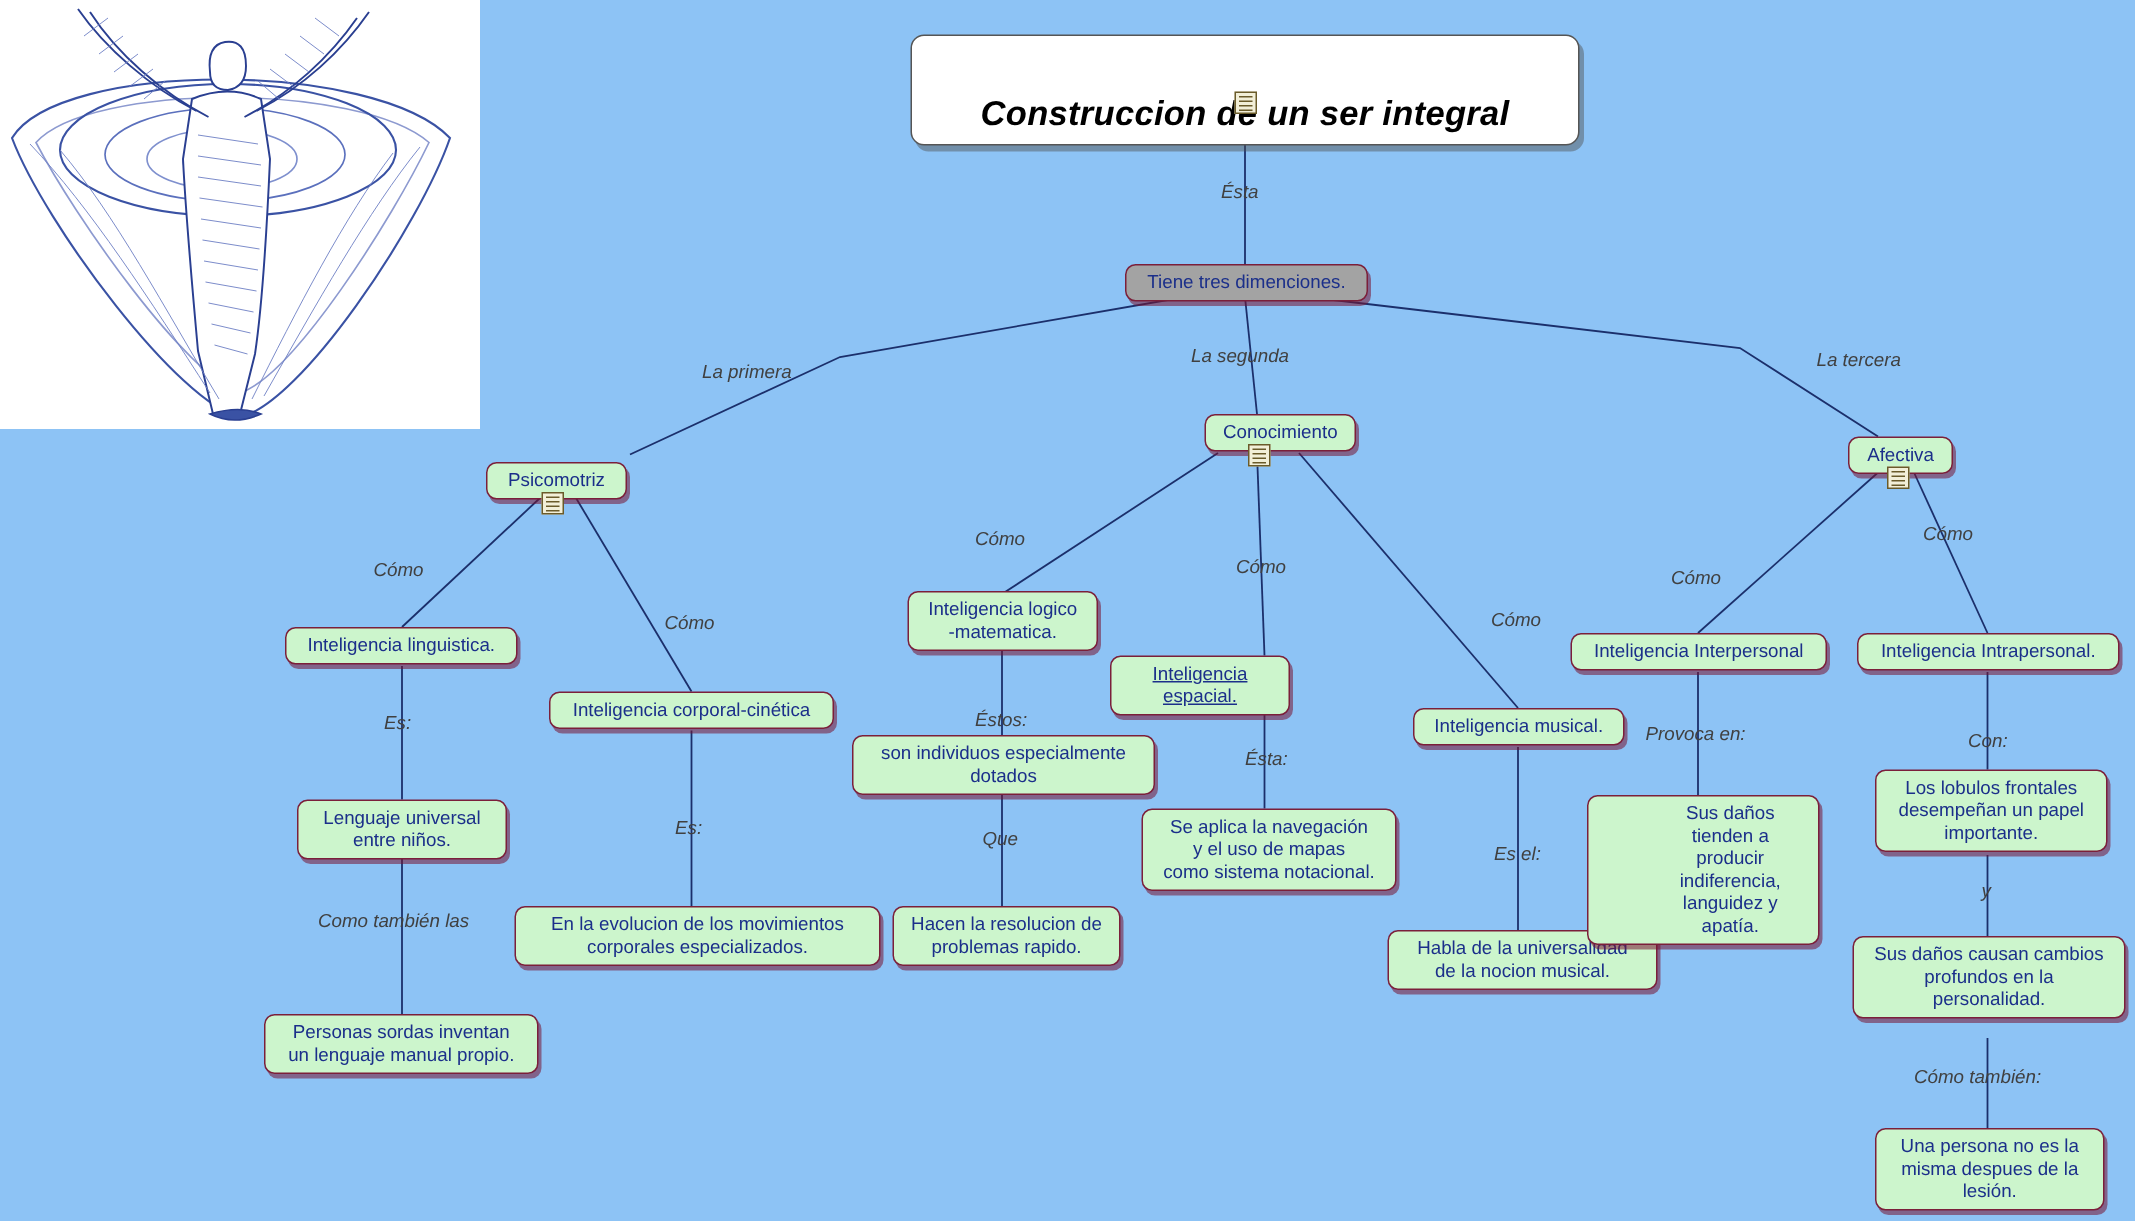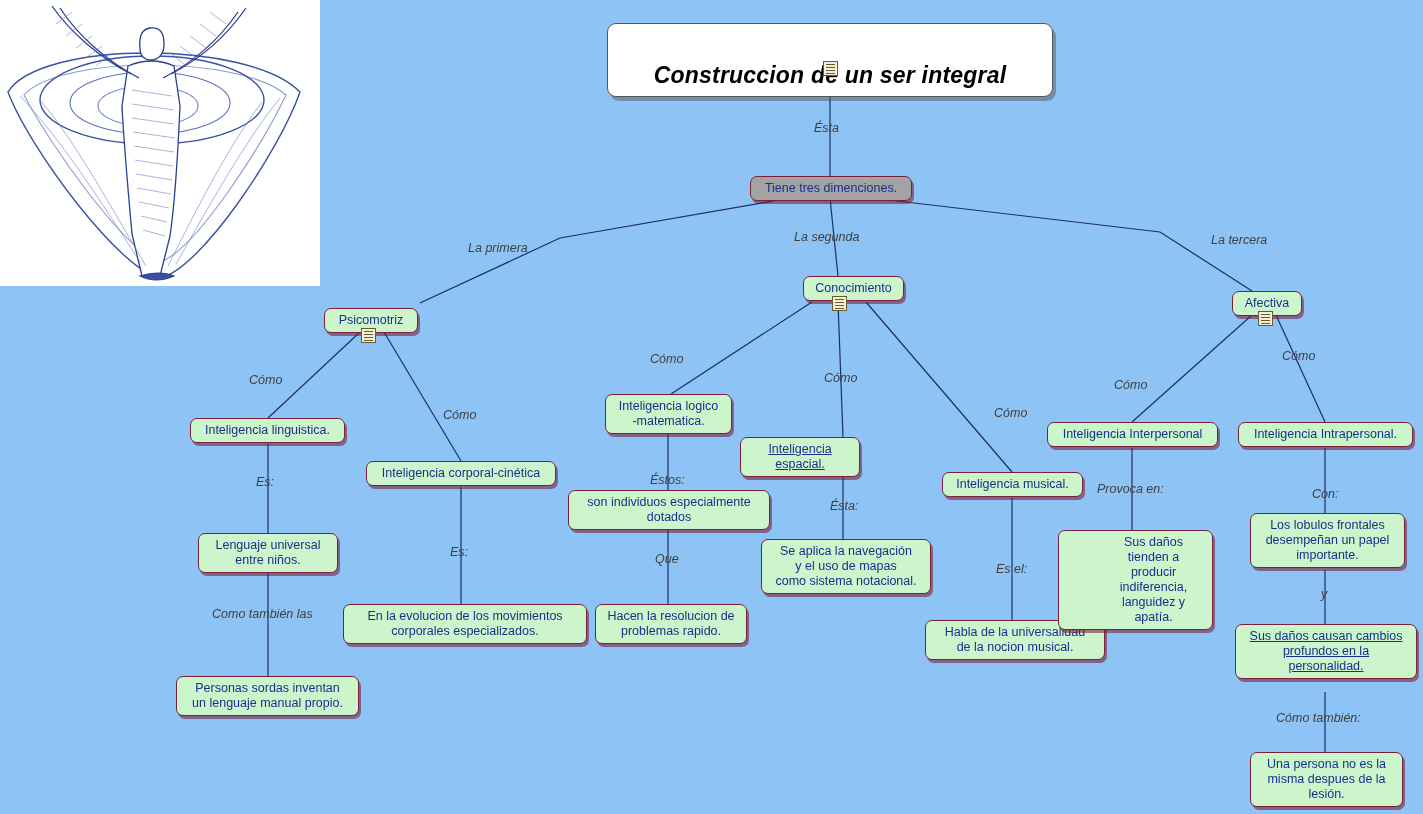--- a/index.html
+++ b/index.html
@@ -216,21 +216,21 @@
 de la nocion musical.</div>
 
   <div class="node n-green" style="left:1058px; top:530px; width:155px;padding-left:44px;">Sus daños tienden a
 producir indiferencia,
 languidez y apatía.</div>
 
   <div class="node n-green" style="left:1250px; top:513px; width:155px;">Los lobulos frontales
 desempeñan un papel
 importante.</div>
 
-  <div class="node n-green" style="left:1235px; top:624px; width:182px;text-decoration:underline;">Sus daños causan cambios
+  <div class="node n-green" style="left:1235px; top:624px; width:182px;">Sus daños causan cambios
 profundos en la
 personalidad.</div>
 
   <div class="node n-green" style="left:1250px; top:752px; width:153px;">Una persona no es la
 misma despues de la
 lesión.</div>
 
   <div class="elabel" style="left:814px; top:121px;">Ésta</div>
   <div class="elabel" style="left:468px; top:241px;">La primera</div>
   <div class="elabel" style="left:794px; top:230px;">La segunda</div>

